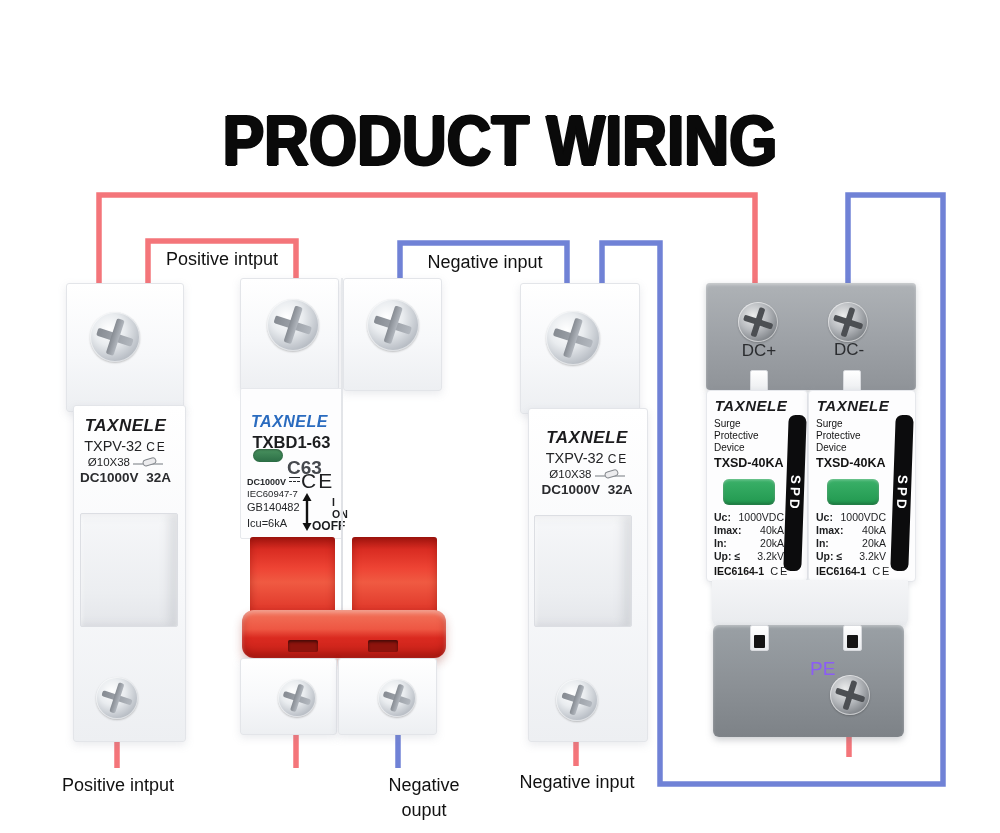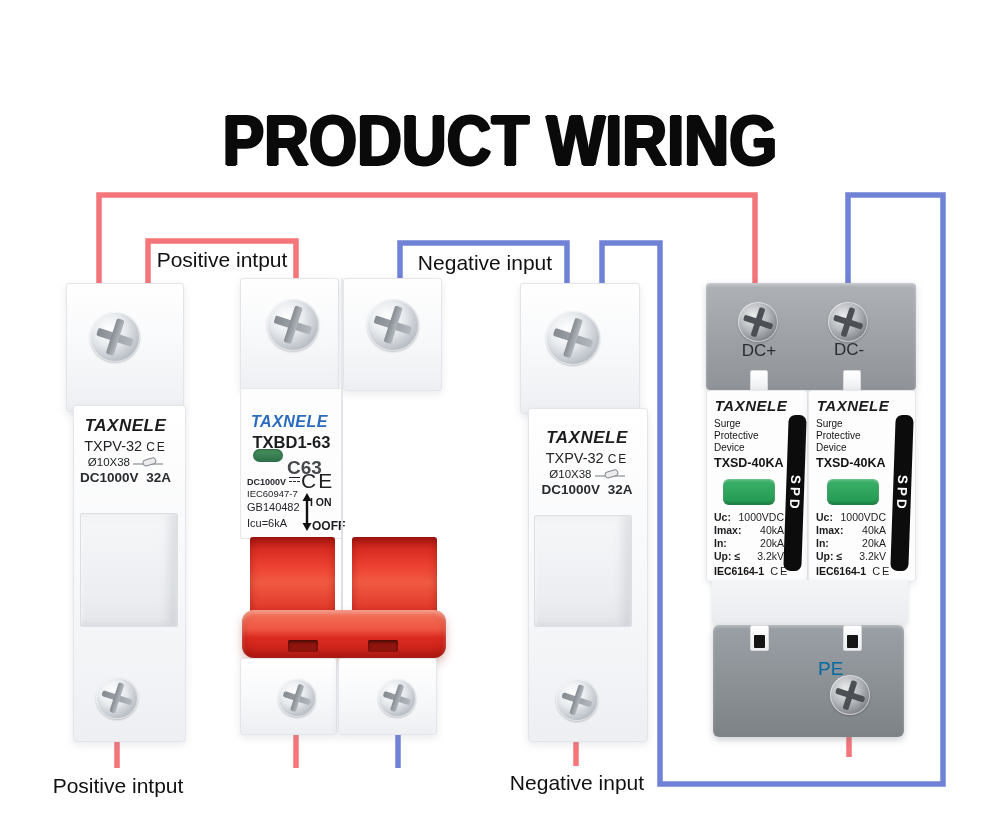--- a/index.html
+++ b/index.html
@@ -6,21 +6,21 @@
   .canvas{position:relative;width:1000px;height:833px;background:#ffffff;overflow:hidden;
           font-family:"Liberation Sans",sans-serif;color:#141414;}
   .abs{position:absolute;}
   .title{position:absolute;left:0;top:58px;width:100%;text-align:center;
          font-size:62px;font-weight:bold;color:#0a0a0a;letter-spacing:0px;
          transform:scaleY(1.14);transform-origin:50% 0;
          text-shadow:1.4px 0 0 currentColor,-1.4px 0 0 currentColor,0 0.8px 0 currentColor,0 -0.8px 0 currentColor;}
   .wires{position:absolute;left:0;top:0;z-index:1;}
   .wire-red{fill:none;stroke:#F4757A;stroke-width:5.5;}
   .wire-blue{fill:none;stroke:#7082D6;stroke-width:5.5;}
-  .lbl{position:absolute;z-index:6;text-align:center;font-size:21px;color:#111;line-height:25px;}
+  .lbl{position:absolute;z-index:6;text-align:center;font-size:18px;color:#111;line-height:25px;}
   .blk{position:absolute;background:linear-gradient(180deg,#ffffff 0%,#f7f8fa 55%,#edeff2 100%);
        border:1px solid #e3e5e9;border-radius:3px;box-shadow:0 3px 8px rgba(140,146,158,.18);}
   .card{position:absolute;background:#fdfdfe;border:1px solid #e6e8ec;border-radius:2px;}
   .screw{position:absolute;border-radius:50%;
          background:radial-gradient(circle at 38% 35%,#ffffff 0%,#e9ecef 35%,#bcc1c8 70%,#9aa0a8 100%);
          box-shadow:0 1px 2px rgba(0,0,0,.22), inset 0 0 0 1px rgba(255,255,255,.55);}
   .screw::before,.screw::after{content:"";position:absolute;left:50%;top:50%;border-radius:2px;
          background:linear-gradient(90deg,#868b92,#b2b7be);}
   .screw::before{width:74%;height:15%;transform:translate(-50%,-50%) rotate(18deg);}
   .screw::after{width:15%;height:74%;transform:translate(-50%,-50%) rotate(18deg);}
@@ -125,21 +125,21 @@
       </div>
       <div class="abs" style="left:6px;top:99px;font-size:9.5px;color:#232528;">IEC60947-7</div>
       <div class="abs" style="left:6px;top:112px;font-size:11px;color:#232528;">GB140482</div>
       <div class="abs" style="left:6px;top:128px;font-size:11px;color:#232528;">Icu=6kA</div>
       <div class="abs ce" style="left:60px;top:80px;font-size:21px;">CE</div>
       <svg class="abs" style="left:60px;top:104px;" width="12" height="38" viewBox="0 0 12 38">
         <line x1="6" y1="6" x2="6" y2="32" stroke="#111" stroke-width="2.4"></line>
         <polygon points="6,0 1.5,8 10.5,8" fill="#111"></polygon>
         <polygon points="6,38 1.5,30 10.5,30" fill="#111"></polygon>
       </svg>
-      <div class="abs" style="left:69px;top:107px;font-size:10.5px;font-weight:bold;color:#1c1d1f;">I ON</div>
+      <div class="abs" style="left:91px;top:107px;font-size:10.5px;font-weight:bold;color:#1c1d1f;">I ON</div>
       <div class="abs" style="left:71px;top:130px;font-size:12px;font-weight:bold;color:#1c1d1f;">OOFF</div>
     </div>
 
 
     <div class="seam" style="left:104px;top:1px;width:2px;height:454px;"></div>
 
     <div class="paddle" style="left:13px;top:260px;width:85px;height:78px;"></div>
     <div class="paddle" style="left:115px;top:260px;width:85px;height:78px;"></div>
     <div class="tiebar2" style="left:5px;top:333px;width:204px;height:48px;">
       <div class="tieslot" style="left:46px;top:30px;width:30px;height:12px;"></div>
@@ -245,20 +245,24 @@
     </div>
 
     <div class="abs" style="left:6px;top:297px;width:196px;height:46px;background:linear-gradient(180deg,#f4f5f7,#e9ebee);border-radius:0 0 6px 6px;box-shadow:0 2px 5px rgba(140,146,158,.25);"></div>
     <div class="graybase" style="left:7px;top:342px;width:191px;height:112px;"></div>
     <div class="tab" style="left:44px;top:342px;width:17px;height:24px;">
       <div class="slot" style="left:3px;top:9px;width:11px;height:13px;"></div>
     </div>
     <div class="tab" style="left:137px;top:342px;width:17px;height:24px;">
       <div class="slot" style="left:3px;top:9px;width:11px;height:13px;"></div>
     </div>
-    <div class="abs" style="left:112px;top:375px;font-size:19px;color:#0369a1;">PE</div>
+    <div class="abs" style="left:104px;top:375px;font-size:19px;color:#8b5cf6;">PE</div>
     <div class="screw dark" style="left:124px;top:392px;width:40px;height:40px;"></div>
   </div>
 
   <div class="lbl" style="left:38px;top:773px;width:160px;">Positive intput</div>
+  <div class="lbl" style="left:374px;top:773px;width:100px;">
+    <div>Negative</div>
+    <div>ouput</div>
+  </div>
   <div class="lbl" style="left:497px;top:770px;width:160px;">Negative input</div>
 
 </div>
 
 </body></html>

